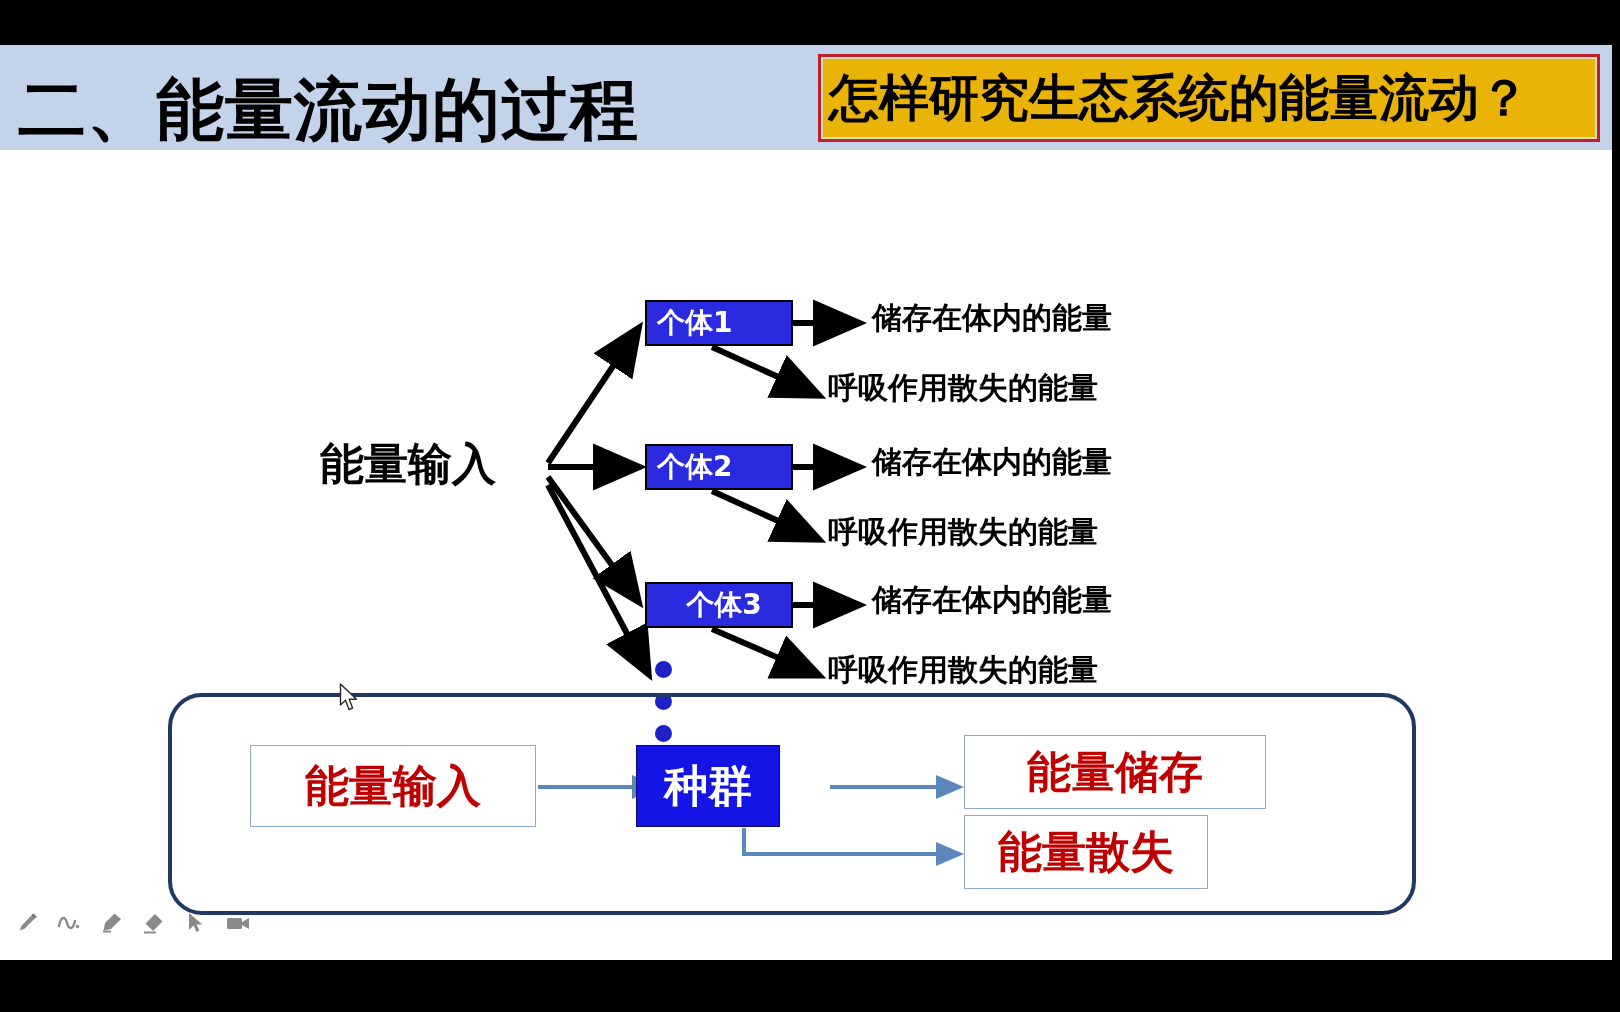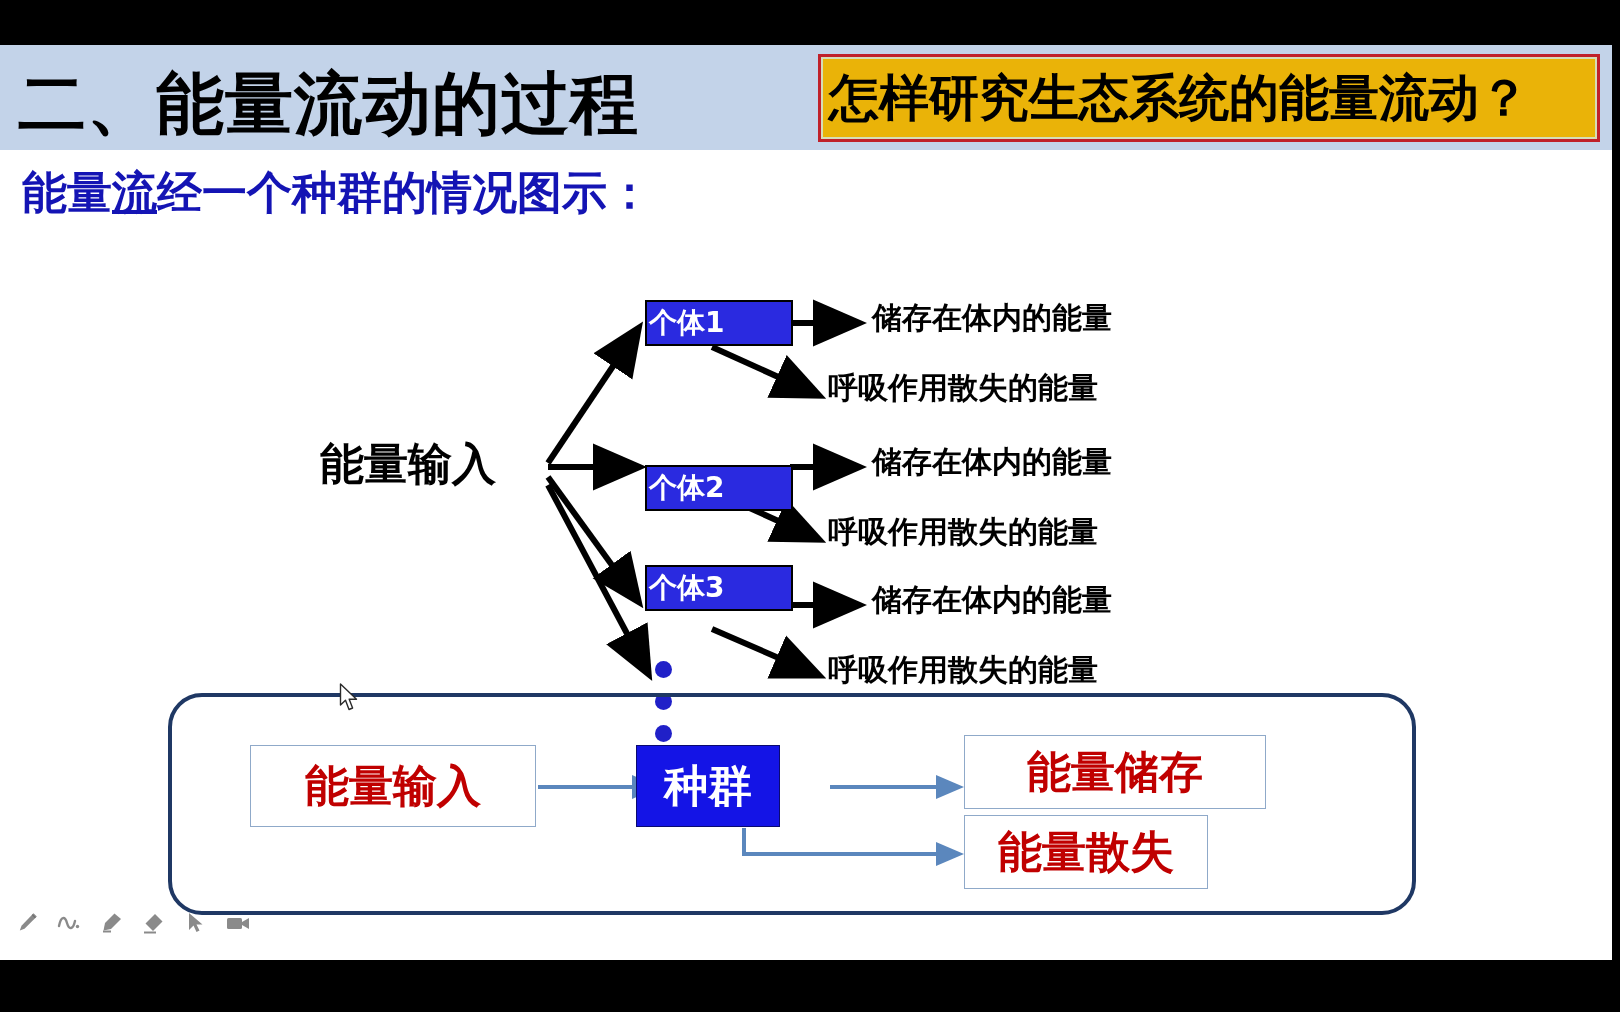--- a/index.html
+++ b/index.html
@@ -38,21 +38,21 @@
     position: absolute;
     left: 0;
     top: 0;
     width: 1612px;
     height: 105px;
     background: #c3d3e9;
   }
   #header-title {
     position: absolute;
     left: 18px;
-    top: 12px;
+    top: 18px;
     font-size: 68px;
     font-weight: bold;
     color: #000000;
     letter-spacing: 1px;
     line-height: 94px;
     white-space: nowrap;
     font-family: "DejaVu Sans", "Liberation Sans", sans-serif;
   }
 
   
@@ -112,21 +112,21 @@
     position: absolute;
     width: 148px;
     height: 46px;
     background: #2a2ae0;
     border: 2px solid #000000;
     box-sizing: border-box;
     color: #ffffff;
     font-size: 28px;
     font-weight: bold;
     line-height: 42px;
-    padding-left: 2px;
+    padding-left: 10px;
     font-family: "DejaVu Sans", "Liberation Sans", sans-serif;
     letter-spacing: 0px;
   }
 
   .flow-label {
     position: absolute;
     font-size: 30px;
     font-weight: bold;
     color: #000000;
     white-space: nowrap;
@@ -259,23 +259,20 @@
   <div id="slide">
 
     <div id="header-band">
       <div id="header-title">二、能量流动的过程</div>
 
       <div id="question-box">
         <div id="question-text">怎样研究生态系统的能量流动？</div>
       </div>
     </div>
 
-    <div id="subtitle">
-      <span>能量</span><span class="ul">流</span><span>经一个种群的情况图示：</span>
-    </div>
 
     <div id="upper-diagram">
 
       <svg id="upper-svg" viewBox="0 0 1612 500" xmlns="http://www.w3.org/2000/svg">
         <defs>
           <marker id="ah" markerWidth="9" markerHeight="9" refX="7.5" refY="4.5" orient="auto">
             <path d="M0,0.6 L9,4.5 L0,8.4 z" fill="#000"></path>
           </marker>
         </defs>
 
@@ -293,25 +290,25 @@
         <path d="M790,410 L858,410" stroke="#000" stroke-width="6" fill="none" marker-end="url(#ah)"></path>
         <path d="M712,434 L818,480" stroke="#000" stroke-width="6" fill="none" marker-end="url(#ah)"></path>
       </svg>
 
       <div id="energy-input-label">能量输入</div>
 
       <div class="ind-box" style="left:645px; top:105px;">个体1</div>
       <div class="flow-label" style="left:872px; top:103px;">储存在体内的能量</div>
       <div class="flow-label" style="left:828px; top:173px;">呼吸作用散失的能量</div>
 
-      <div class="ind-box" style="left:645px; top:249px;margin-top:21px;">个体2</div>
+      <div class="ind-box" style="left:645px; top:249px;">个体2</div>
       <div class="flow-label" style="left:872px; top:247px;">储存在体内的能量</div>
       <div class="flow-label" style="left:828px; top:317px;">呼吸作用散失的能量</div>
 
-      <div class="ind-box" style="left:645px; top:370px;">个体3</div>
+      <div class="ind-box" style="left:645px; top:387px;text-align:center;">个体3</div>
       <div class="flow-label" style="left:872px; top:385px;">储存在体内的能量</div>
       <div class="flow-label" style="left:828px; top:455px;">呼吸作用散失的能量</div>
 
       <div id="dots">
         <span></span>
         <span></span>
         <span></span>
       </div>
     </div>
 

